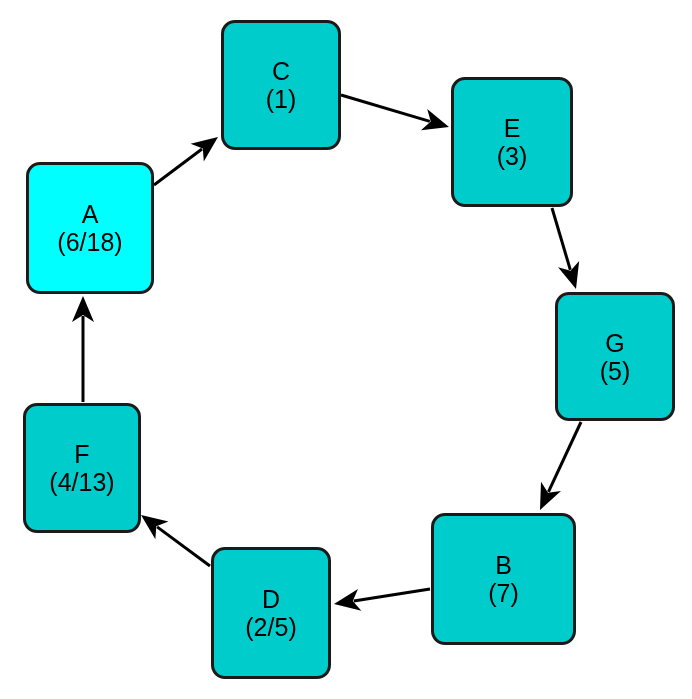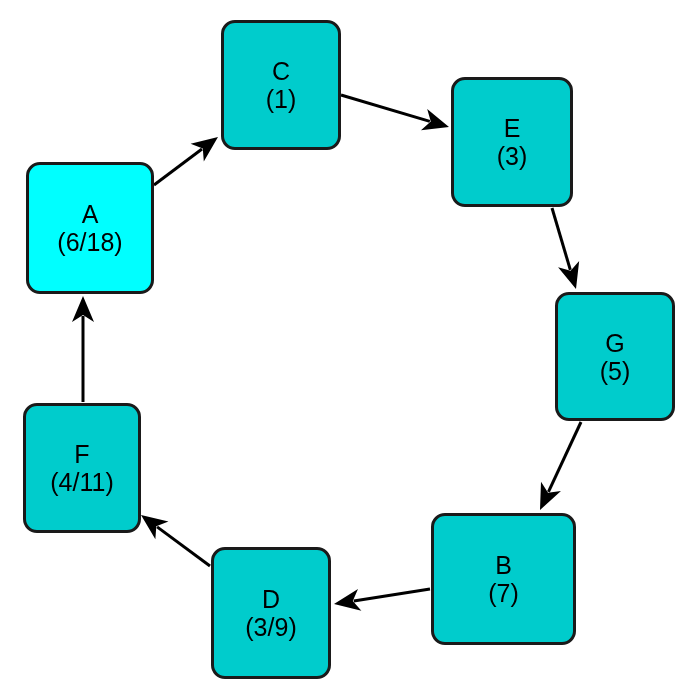--- a/index.html
+++ b/index.html
@@ -104,25 +104,25 @@
       <div class="node-box" style="left: 26px; top: 162px; width: 128px; height: 132px; background: rgb(0, 255, 255);">
         <div class="node-label">A</div>
         <div class="node-sublabel">(6/18)</div>
       </div>
       <div class="node-box" style="left: 555px; top: 292px; width: 120px; height: 129px; background: rgb(0, 204, 204);">
         <div class="node-label">G</div>
         <div class="node-sublabel">(5)</div>
       </div>
       <div class="node-box" style="left: 23px; top: 403px; width: 118px; height: 130px; background: rgb(0, 204, 204);">
         <div class="node-label">F</div>
-        <div class="node-sublabel">(4/11)</div>
+        <div class="node-sublabel">(4/13)</div>
       </div>
       <div class="node-box" style="left: 431px; top: 513px; width: 145px; height: 132px; background: rgb(0, 204, 204);">
         <div class="node-label">B</div>
         <div class="node-sublabel">(7)</div>
       </div>
       <div class="node-box" style="left: 211px; top: 547px; width: 120px; height: 132px; background: rgb(0, 204, 204);">
         <div class="node-label">D</div>
-        <div class="node-sublabel">(3/9)</div>
+        <div class="node-sublabel">(2/5)</div>
       </div>
     </div>
 
 </div>
 
 </body></html>

